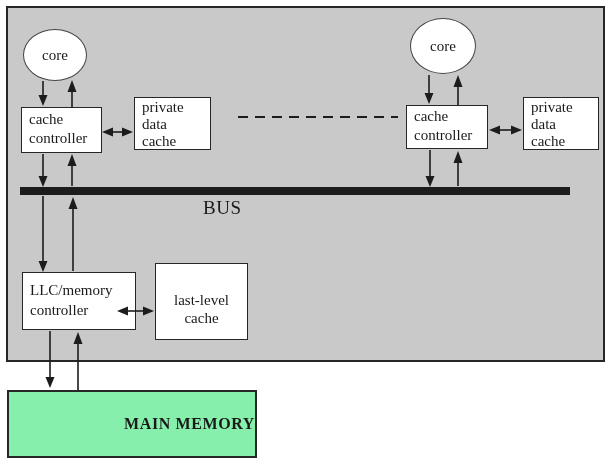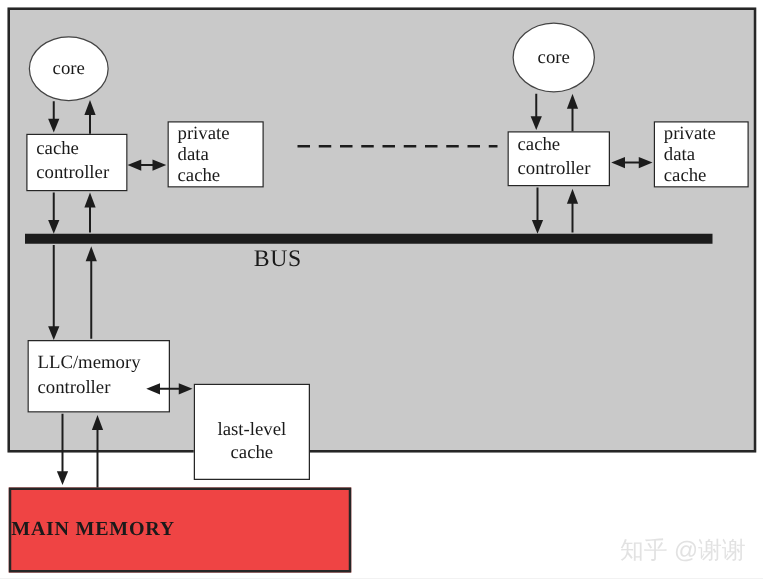--- a/index.html
+++ b/index.html
@@ -44,37 +44,36 @@
     background: #1c1c1c;
   }
   .bus-label {
     position: absolute; left: 203px; top: 197px;
     font-size: 19px; letter-spacing: 0.5px;
   }
 
   .llc-box {
     text-align: center;
     padding-top: 9px;
-    margin-top: 44px;
   }
   .llc-bottom { display: block; margin-top: 7px; }
 
   .chip-label {
     position: absolute; left: 307px; top: 324px;
     font-size: 15px; font-weight: bold; letter-spacing: 0.4px;
     white-space: nowrap;
   }
 
   .main-memory {
     position: absolute; left: 7px; top: 390px;
-    width: 274px; height: 68px;
+    width: 250px; height: 68px;
     box-sizing: border-box;
-    background: #ef4444;
+    background: #86efac;
     border: 2px solid #262626;
-    display: flex; align-items: center; justify-content: flex-start;
+    display: flex; align-items: center; justify-content: flex-end;
     font-size: 16px; font-weight: bold; letter-spacing: 0.6px;
   }
 
   .watermark {
     position: absolute; left: 496px; top: 427px;
     font-size: 19px;
     color: #e2e2e2;
     font-family: "Liberation Sans", sans-serif;
     white-space: nowrap;
   }
@@ -119,21 +118,20 @@
   <div class="node llc-box" style="left:155px; top:263px; width:93px; height:77px;">
     <span>last-level
 cache</span>
   </div>
 
 
   <div class="main-memory">
     <span>MAIN MEMORY</span>
   </div>
 
-  <div class="watermark">知乎 @谢谢</div>
 
   <svg class="overlay" viewBox="0 0 615 463" xmlns="http://www.w3.org/2000/svg">
 
     <g>
       <line class="dashed" x1="238" y1="117" x2="398" y2="117"></line>
     </g>
 
     <g>
       <line x1="43" y1="81" x2="43" y2="96"></line>
       <polygon points="38.5,95 47.5,95 43,106"></polygon>

